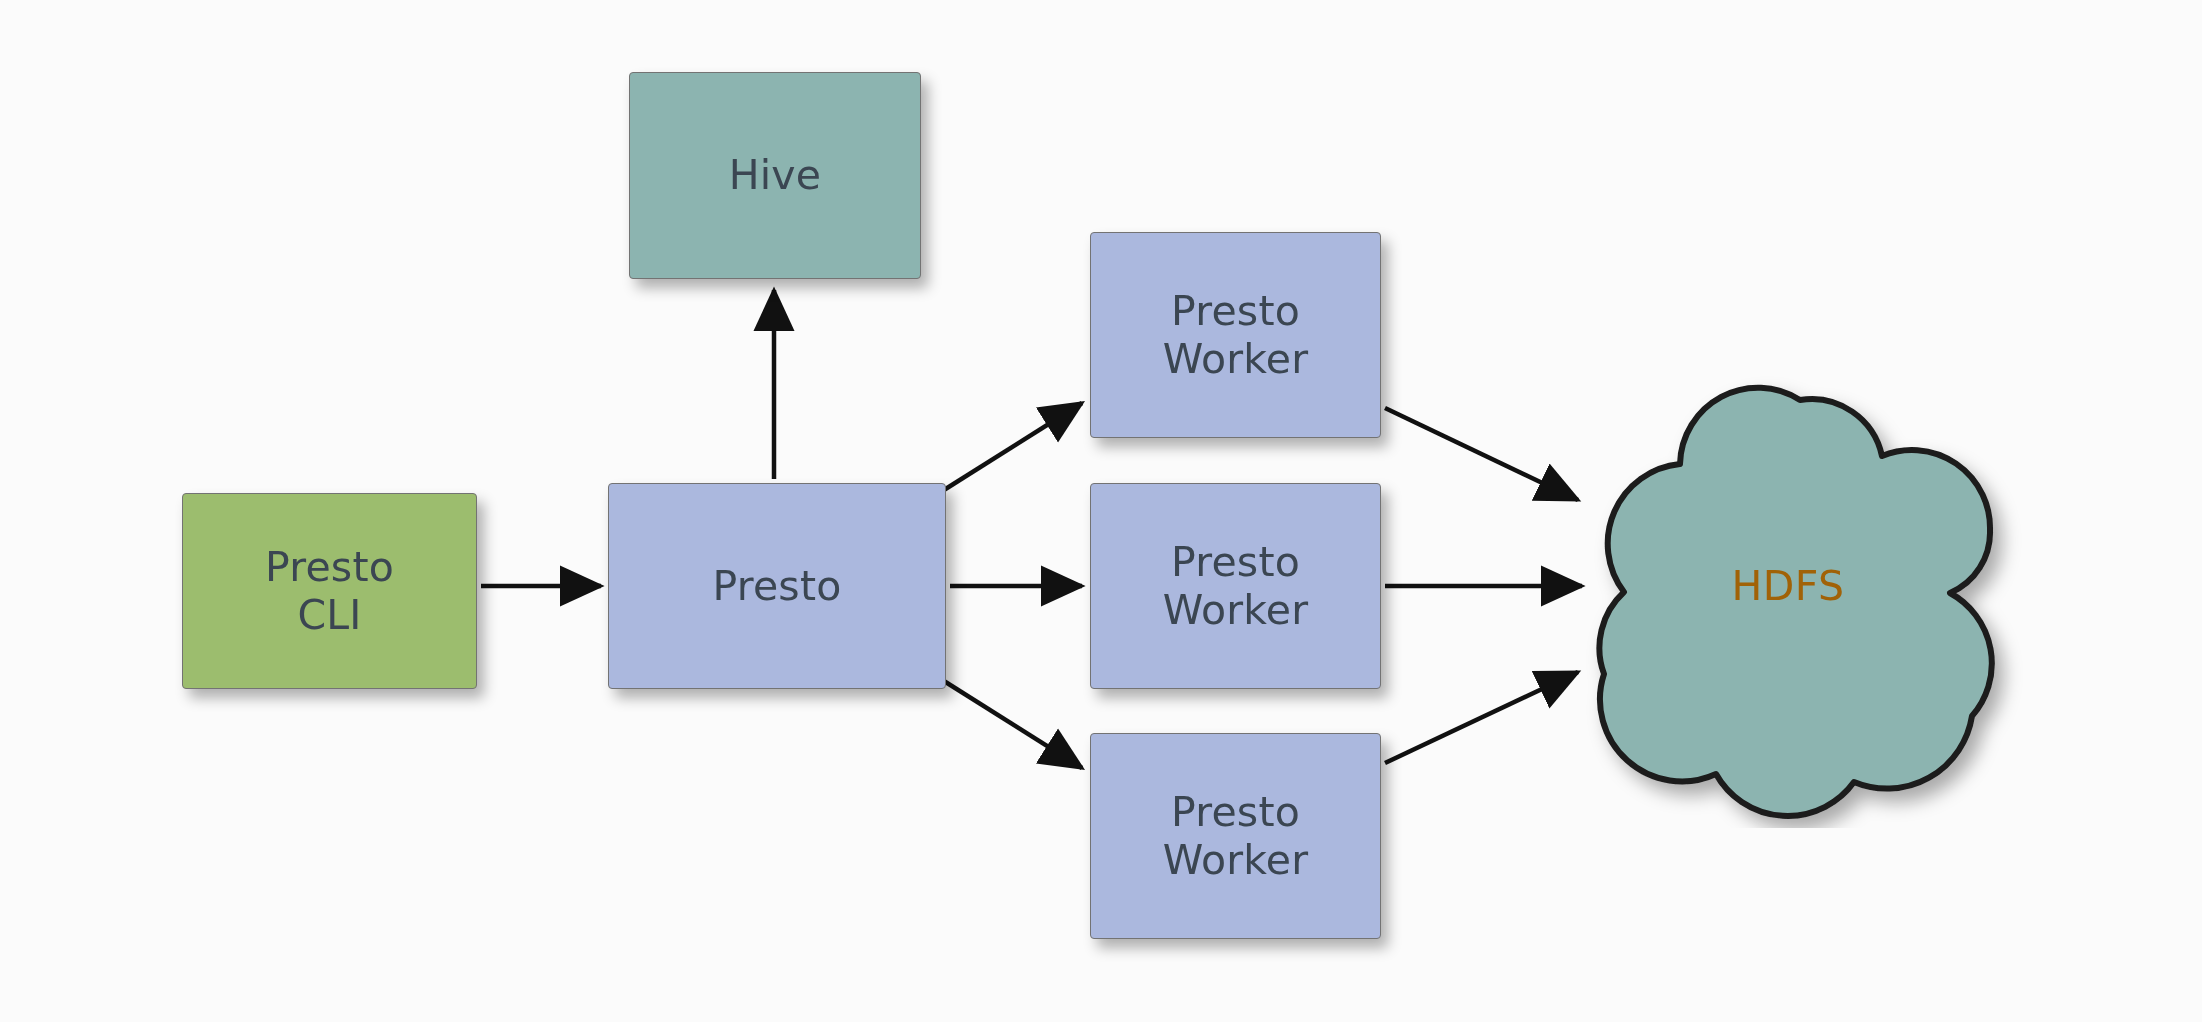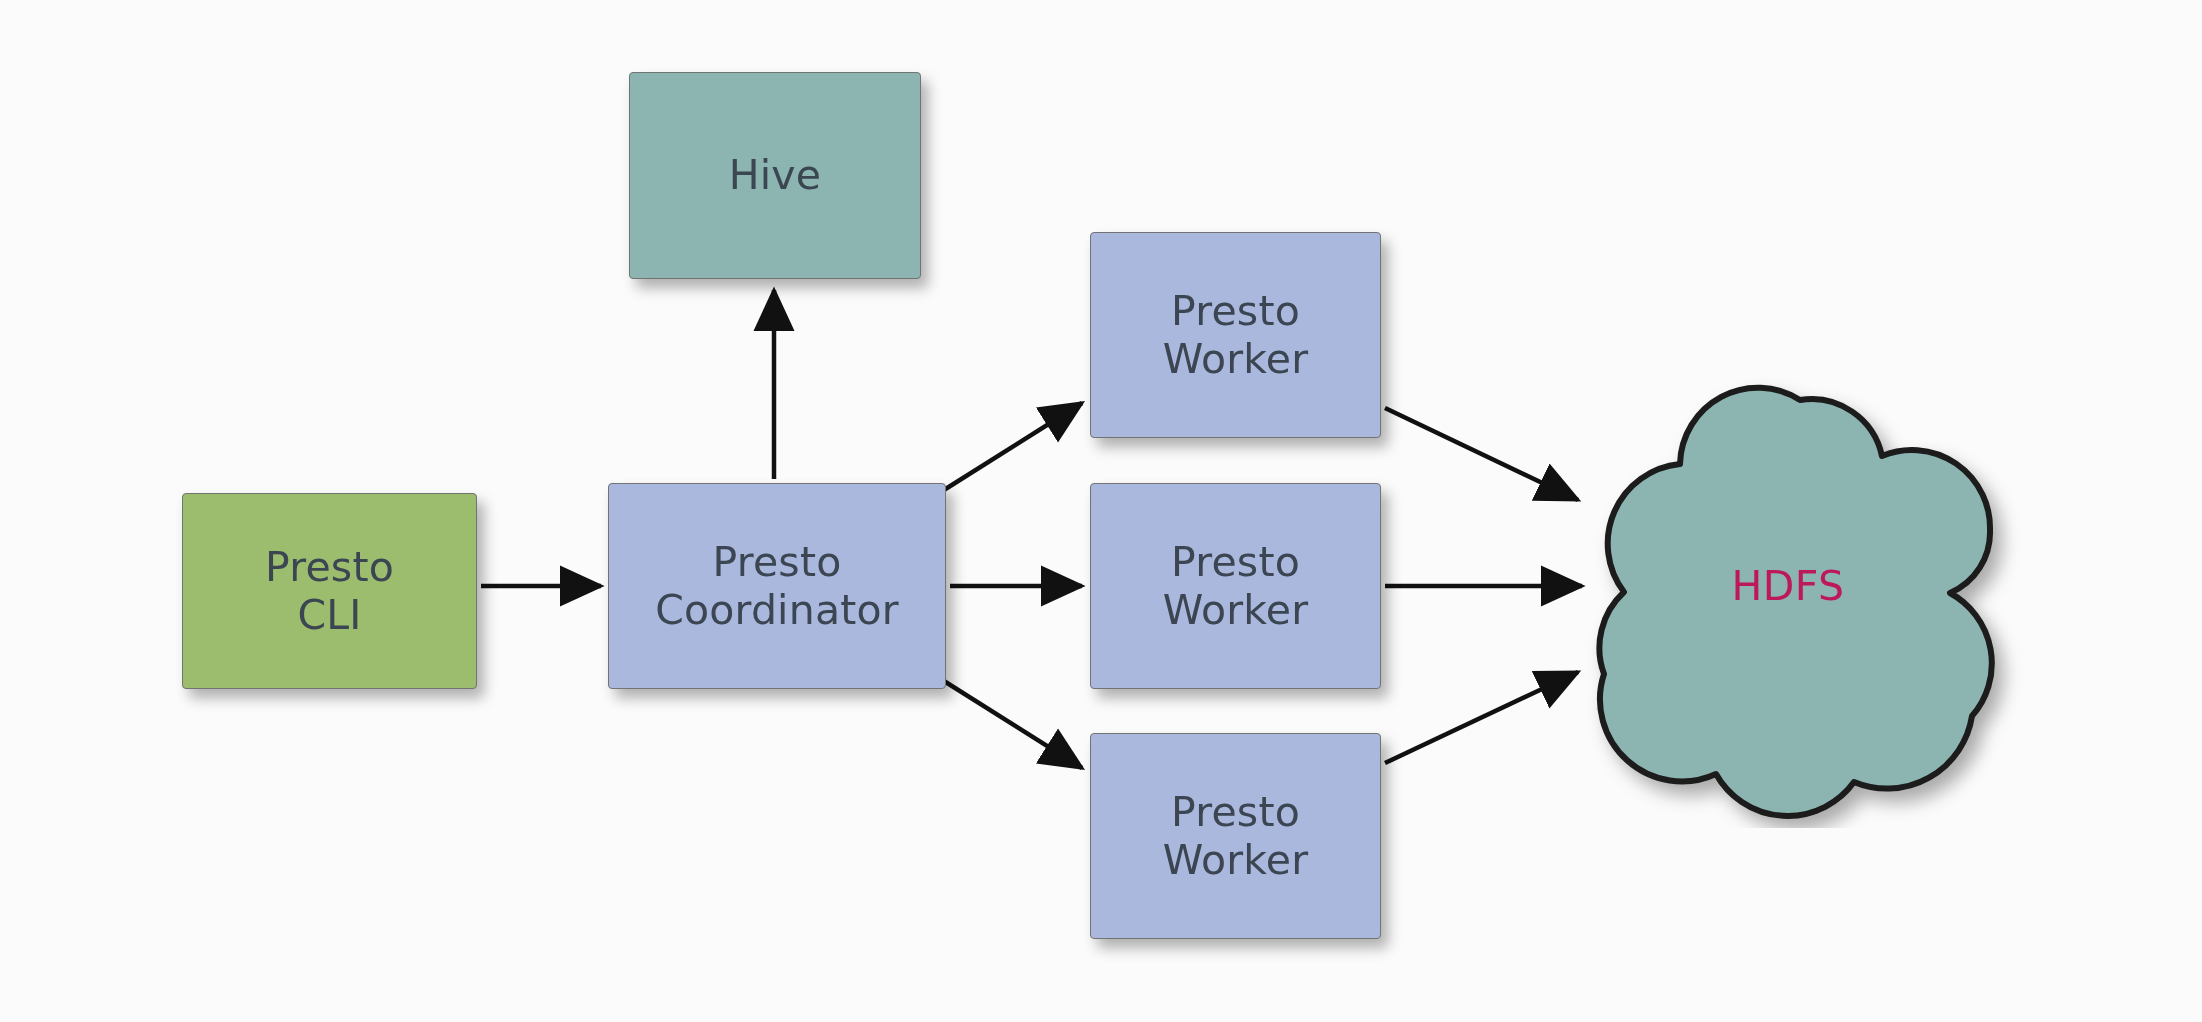--- a/index.html
+++ b/index.html
@@ -44,21 +44,21 @@
   .blue   { background: #abb8de; }
   .teal   { background: #8cb4b0; }
 
   #cloud-wrap {
     position: absolute;
     z-index: 2;
   }
   #cloud-label {
     position: absolute;
     z-index: 4;
-    color: #be185d;
+    color: #a16207;
     font-size: 41px;
     letter-spacing: 0.4px;
     white-space: nowrap;
     transform: translate(-50%, -50%);
   }
 </style>
 </head>
 <body>
 
 <div id="canvas">
@@ -122,21 +122,20 @@
 
   <div class="node teal" style="left:629px; top:72px; width:292px; height:207px;">
     <span>
       <span class="lbl">Hive</span>
     </span>
   </div>
 
   <div class="node blue" style="left:608px; top:483px; width:338px; height:206px;">
     <span>
       <span class="lbl">Presto</span>
-      <span class="lbl">Coordinator</span>
     </span>
   </div>
 
   <div class="node blue" style="left:1090px; top:232px; width:291px; height:206px;">
     <span>
       <span class="lbl">Presto</span>
       <span class="lbl">Worker</span>
     </span>
   </div>
 

